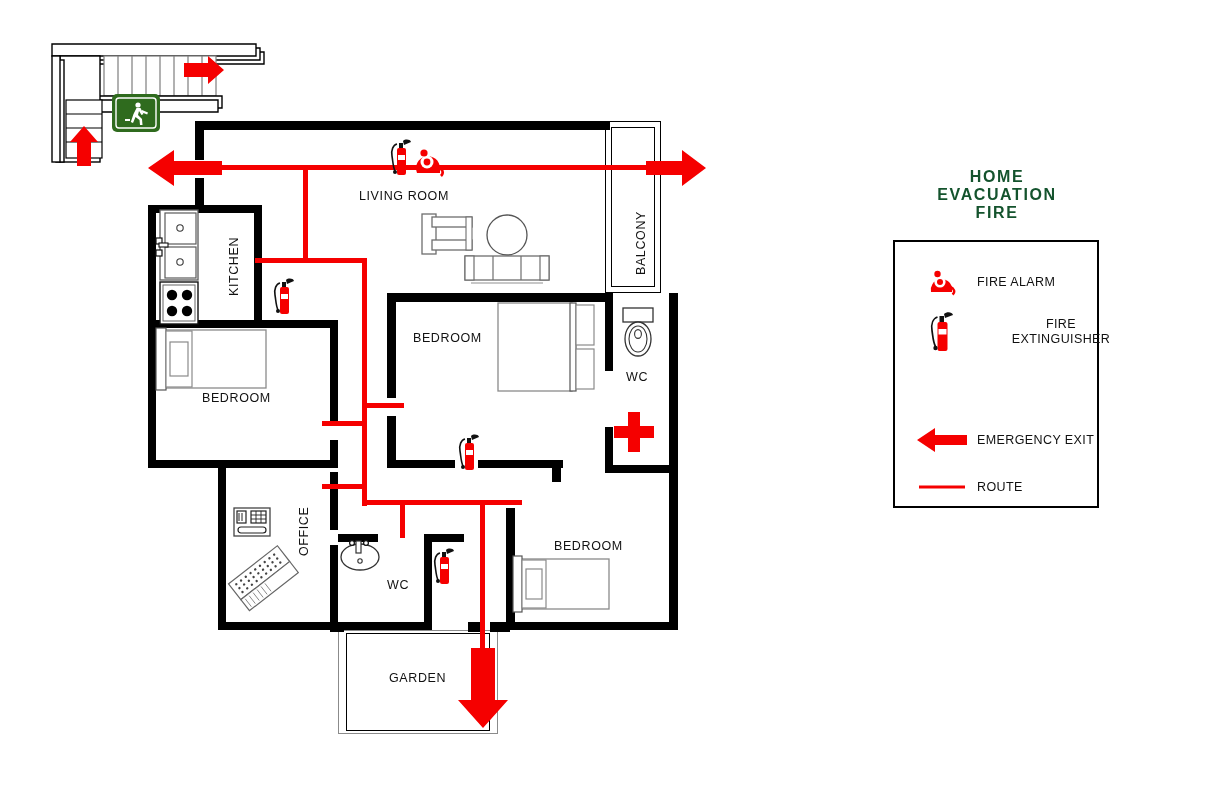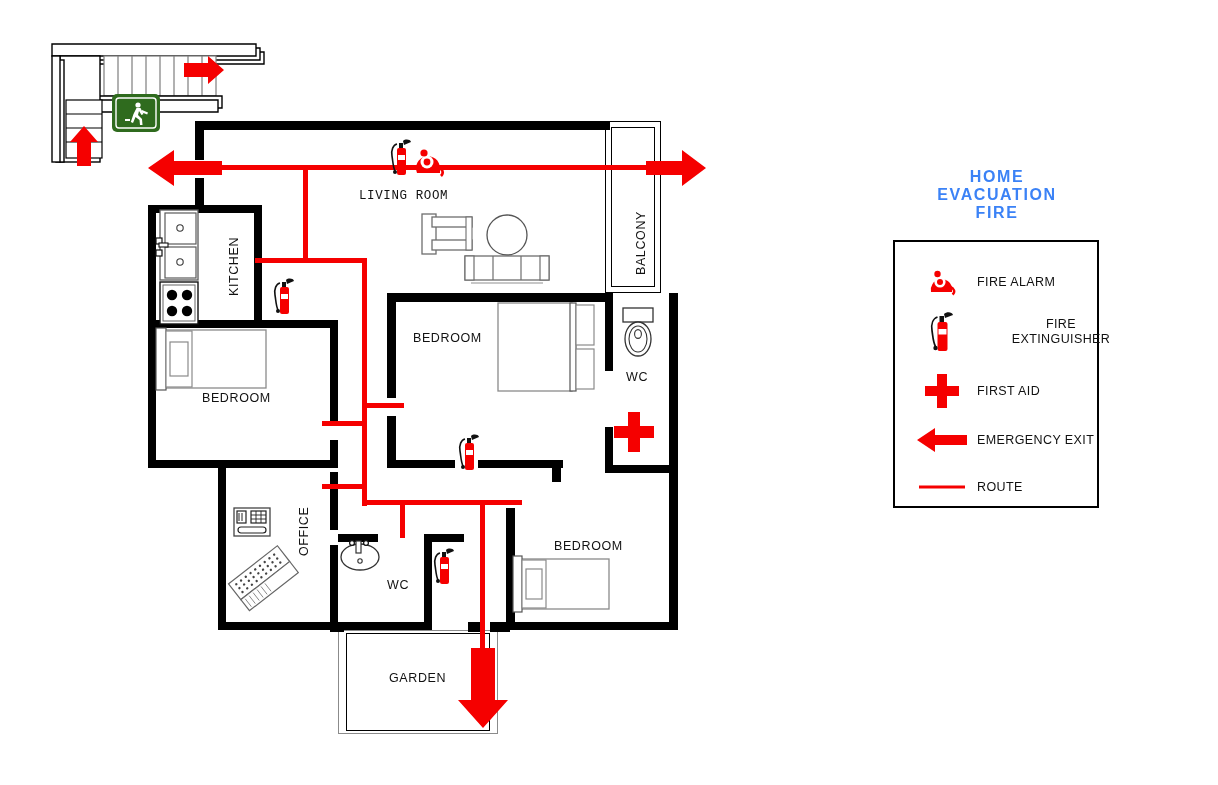--- a/index.html
+++ b/index.html
@@ -24,21 +24,21 @@
     position: absolute;
     left: 893px;
     top: 168px;
     width: 208px;
     text-align: center;
   }
   .title-line {
     font-size: 16px;
     font-weight: bold;
     letter-spacing: 1.6px;
-    color: #3b82f6;
+    color: #14532d;
     line-height: 18px;
     font-family: "Liberation Sans", sans-serif;
   }
   .legend-box {
     position: absolute;
     left: 893px;
     top: 240px;
     width: 206px;
     height: 268px;
     border: 2px solid #000000;
@@ -409,21 +409,21 @@
     <rect x="10" y="4" width="4" height="5" fill="#111"></rect>
     <rect x="8" y="9" width="9" height="27" rx="2" fill="#f50000"></rect>
     <rect x="9" y="16" width="7" height="5" fill="#ffffff"></rect>
     <circle cx="6" cy="33" r="2" fill="#111"></circle>
   </svg>
 
   <svg style="position:absolute;left:614px;top:412px;width:40px;height:40px;">
     <path d="M14,0 L26,0 L26,14 L40,14 L40,26 L26,26 L26,40 L14,40 L14,26 L0,26 L0,14 L14,14 Z" fill="#f50000"></path>
   </svg>
 
-  <div class="rm-label" style="left:359px;top:189px;font-family:Liberation Mono, monospace;">LIVING ROOM</div>
+  <div class="rm-label" style="left:359px;top:189px;">LIVING ROOM</div>
   <div class="rm-label vert" style="left:227px;top:296px;">KITCHEN</div>
   <div class="rm-label vert" style="left:634px;top:275px;">BALCONY</div>
   <div class="rm-label" style="left:202px;top:391px;">BEDROOM</div>
   <div class="rm-label" style="left:413px;top:331px;">BEDROOM</div>
   <div class="rm-label" style="left:554px;top:539px;">BEDROOM</div>
   <div class="rm-label" style="left:626px;top:370px;">WC</div>
   <div class="rm-label" style="left:387px;top:578px;">WC</div>
   <div class="rm-label vert" style="left:297px;top:556px;">OFFICE</div>
   <div class="rm-label" style="left:389px;top:671px;">GARDEN</div>
 
@@ -458,28 +458,20 @@
           <rect x="9.5" y="18" width="8" height="5.5" fill="#ffffff"></rect>
           <circle cx="6.5" cy="37" r="2.2" fill="#111"></circle>
         </svg>
       </div>
       <div style="text-align:center;width:124px;">
         <div class="legend-label">FIRE</div>
         <div class="legend-label">EXTINGUISHER</div>
       </div>
     </div>
 
-    <div class="legend-row" style="top:123px;">
-      <div class="legend-icon">
-        <svg style="width:34px;height:34px;">
-          <path d="M12,0 L22,0 L22,12 L34,12 L34,22 L22,22 L22,34 L12,34 L12,22 L0,22 L0,12 L12,12 Z" fill="#f50000"></path>
-        </svg>
-      </div>
-      <div class="legend-label">FIRST AID</div>
-    </div>
 
     <div class="legend-row" style="top:219px;">
       <div class="legend-icon">
         <svg style="width:46px;height:6px;">
           <rect x="0" y="1.5" width="46" height="3" fill="#f50000"></rect>
         </svg>
       </div>
       <div class="legend-label">ROUTE</div>
     </div>
 

